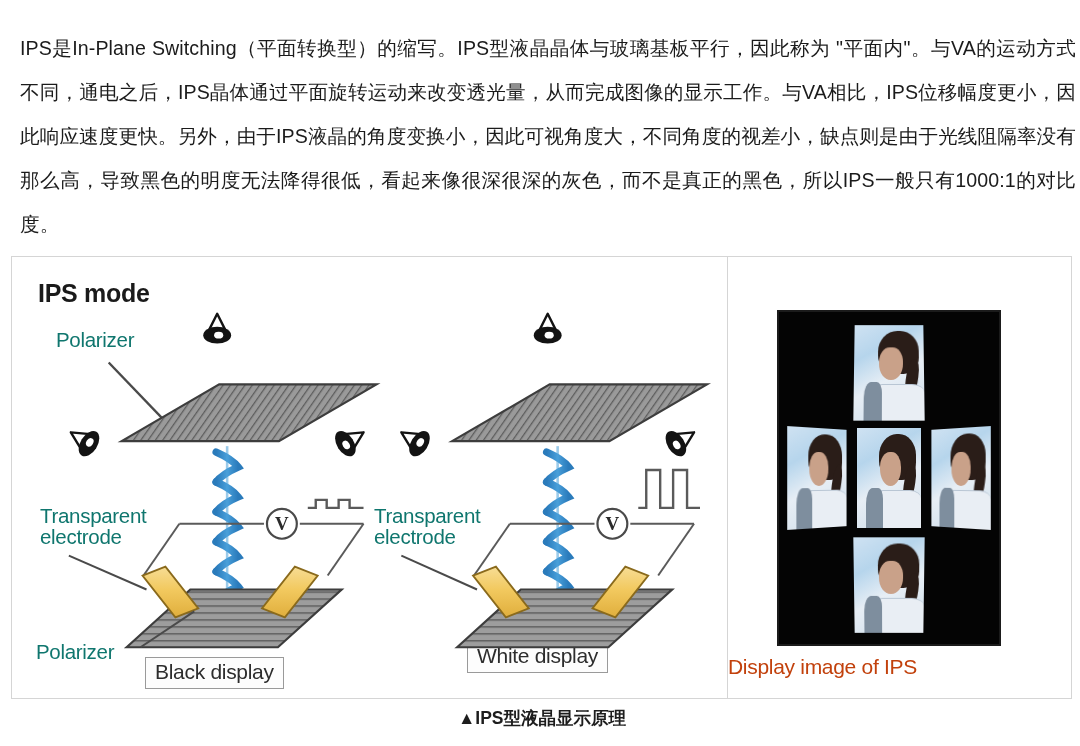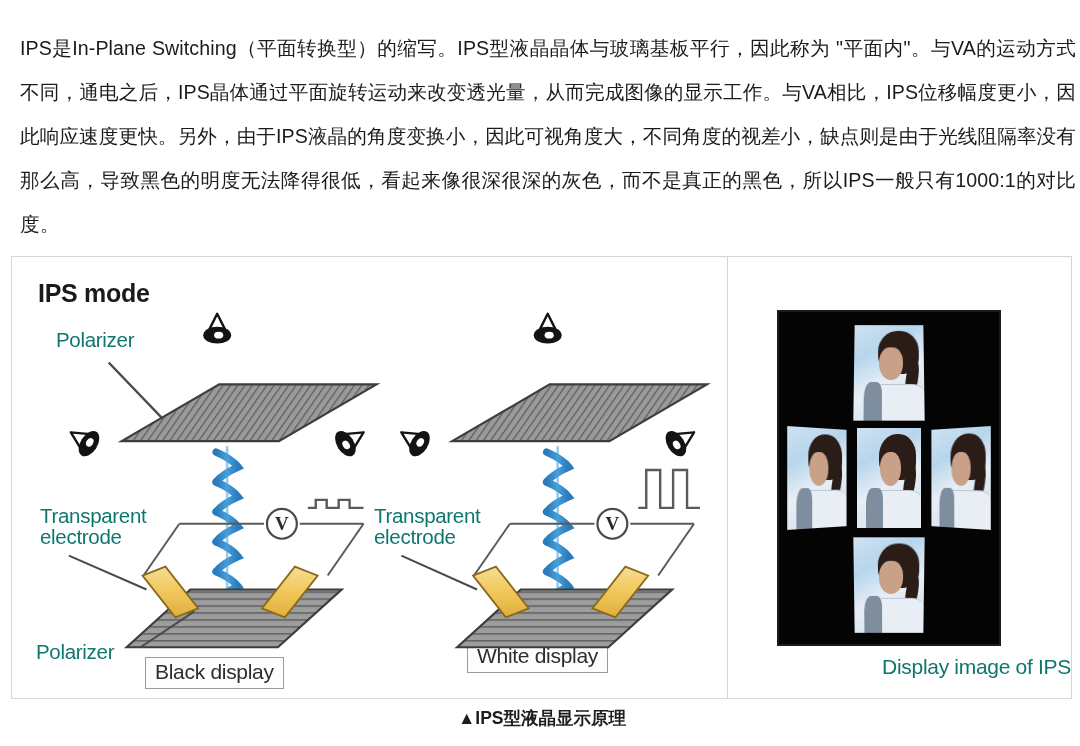--- a/index.html
+++ b/index.html
@@ -139,23 +139,23 @@
     position: absolute;
     left: 14%; bottom: 0;
     width: 26%; height: 40%;
     background: #7e8e9e;
     border-radius: 40% 28% 0 0;
   }
   .photo-caption {
     position: absolute;
     left: 0; right: 0;
     top: 398px;
-    text-align: right;
+    text-align: left;
     font-size: 21px;
-    color: #0f766e;
+    color: #c2410c;
     letter-spacing: -0.3px;
   }
 
   
   #figure-caption {
     position: absolute;
     left: 4px; right: 0;
     top: 706px;
     text-align: center;
     font-size: 17.5px;

